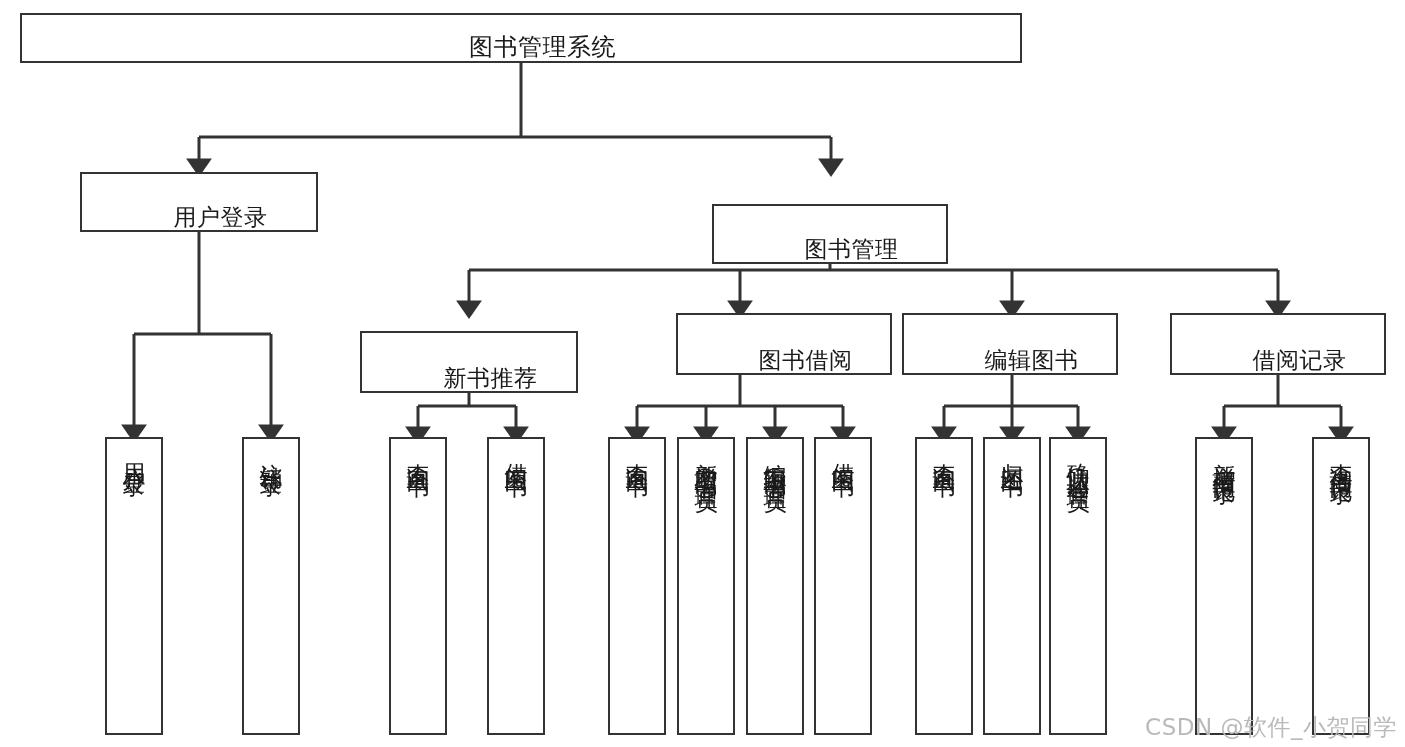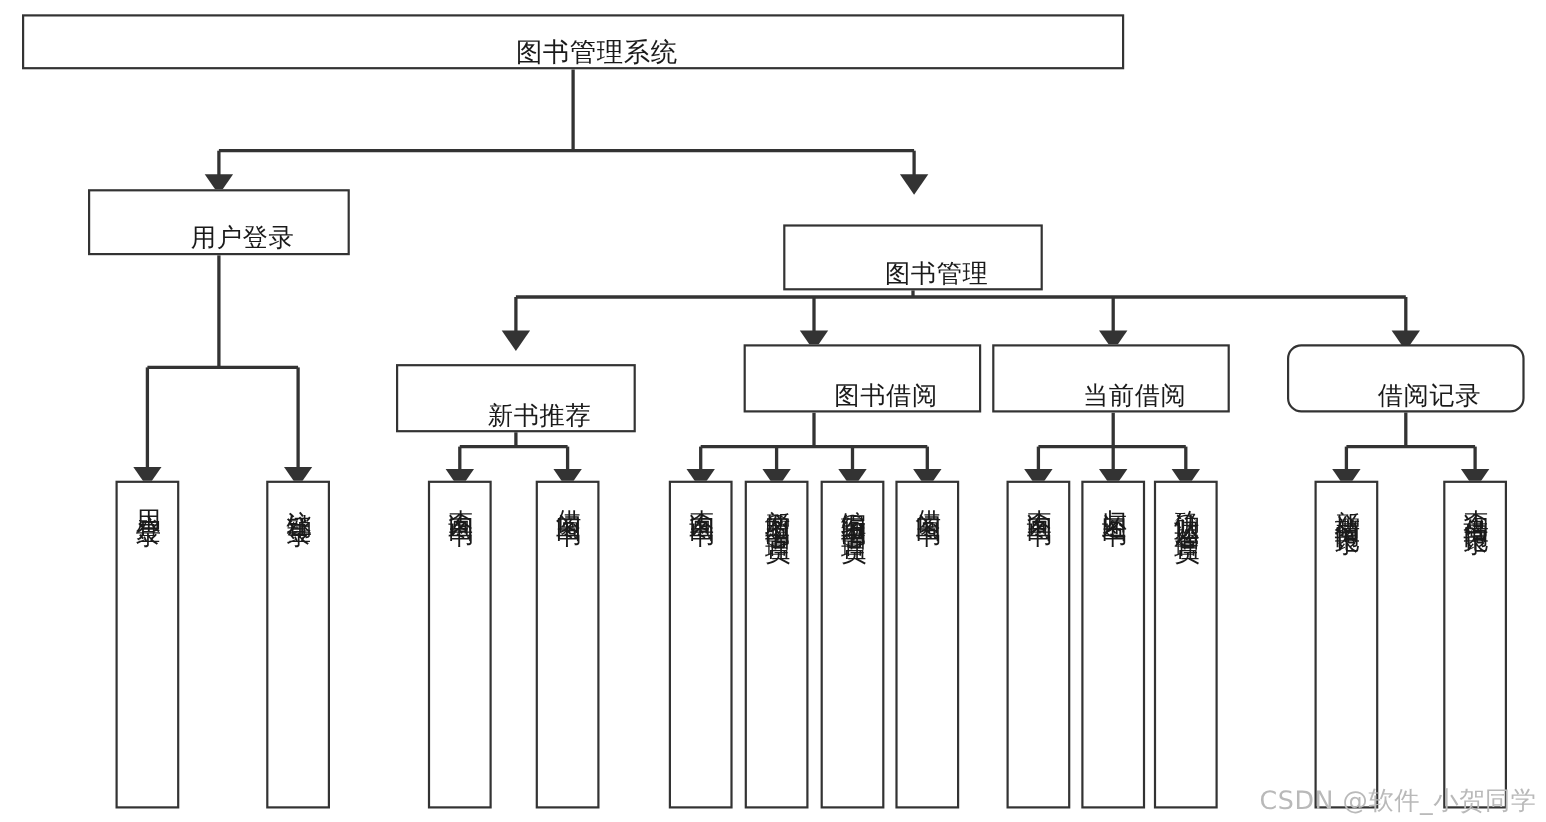--- a/index.html
+++ b/index.html
@@ -130,23 +130,23 @@
     <span class="node-label">图书管理</span>
   </div>
 
   <div class="node h" style="left:360px;top:331px;width:218px;height:62px;">
     <span class="node-label">新书推荐</span>
   </div>
   <div class="node h" style="left:632px;top:313px;width:216px;height:62px;margin-left:44px;">
     <span class="node-label">图书借阅</span>
   </div>
   <div class="node h" style="left:902px;top:313px;width:216px;height:62px;">
-    <span class="node-label">当前借阅</span>
+    <span class="node-label">编辑图书</span>
   </div>
-  <div class="node h" style="left:1170px;top:313px;width:216px;height:62px;border-radius:13px;">
+  <div class="node h" style="left:1170px;top:313px;width:216px;height:62px;">
     <span class="node-label">借阅记录</span>
   </div>
 
   <div class="node v" style="left:105px;top:437px;width:58px;height:298px;">
     <span class="node-label">用户登录</span>
   </div>
   <div class="node v" style="left:242px;top:437px;width:58px;height:298px;">
     <span class="node-label">注销登录</span>
   </div>
 

